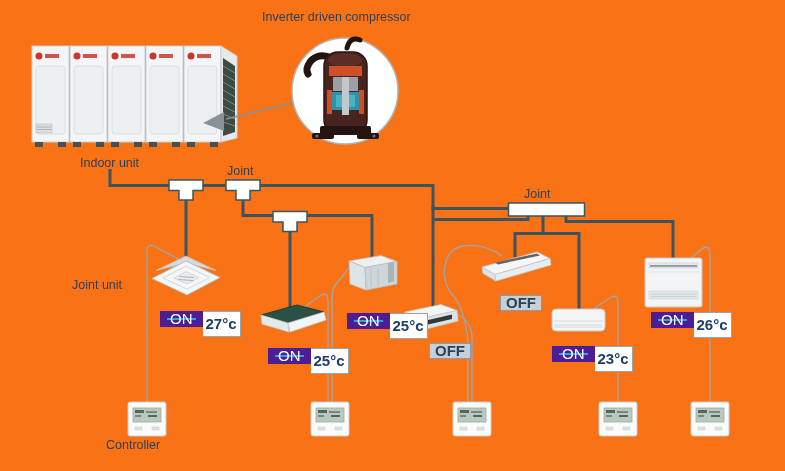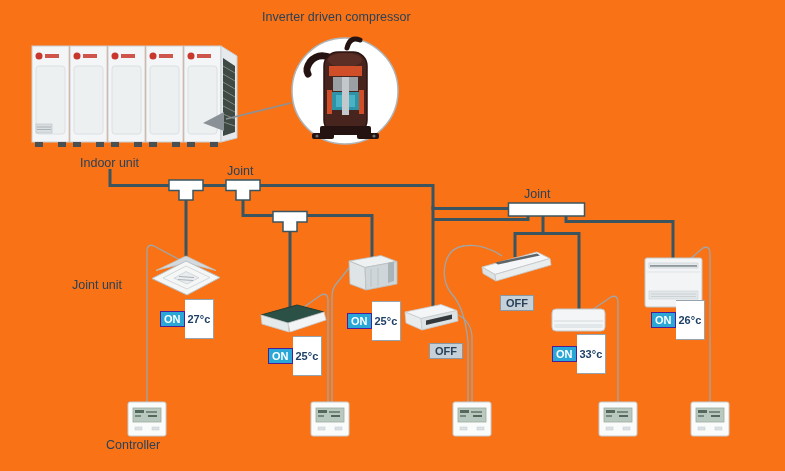--- a/index.html
+++ b/index.html
@@ -2,22 +2,22 @@
 <html><head>
 <meta charset="utf-8">
 <style>
   html,body{margin:0;padding:0;background:#fff;}
   .stage{
     position:relative;width:785px;height:471px;background:#f97316;overflow:hidden;
     font-family:"Liberation Sans", sans-serif;color:#2a4158;
   }
   .stage svg{position:absolute;left:0;top:0;}
   .lbl{position:absolute;font-size:12.5px;font-weight:500;color:#2a4158;white-space:nowrap;}
-  .badge{position:absolute;display:flex;height:16px;font-size:11px;line-height:14px;align-items:center;}
-  .badge .on{background:#29a8d8;border:1px solid #4c1d95;color:#fff;font-weight:bold;
+  .badge{position:absolute;display:flex;height:16px;font-size:15px;line-height:14px;}
+  .badge .on{background:#29a8d8;border:7px solid #4c1d95;color:#fff;font-weight:normal;
              padding:0 3px;display:flex;align-items:center;}
   .badge .temp{background:#fff;border:1px solid #98a4ac;border-left:none;color:#1d3f66;
                font-weight:600;padding:12px 3px;display:flex;align-items:center;}
   .badge .off{background:#c5d0d9;border:1px solid #8a98a3;color:#2a4158;font-weight:bold;
               padding:0 5px;display:flex;align-items:center;}
 </style>
 </head>
 <body>
 
 <div class="stage">
@@ -219,20 +219,20 @@
     <span class="temp">25°c</span>
   </div>
   <div class="badge" style="left:429px;top:343px">
     <span class="off">OFF</span>
   </div>
   <div class="badge" style="left:500px;top:295px">
     <span class="off">OFF</span>
   </div>
   <div class="badge" style="left:552px;top:346px">
     <span class="on">ON</span>
-    <span class="temp">33°c</span>
+    <span class="temp">23°c</span>
   </div>
   <div class="badge" style="left:651px;top:312px">
     <span class="on">ON</span>
     <span class="temp">26°c</span>
   </div>
 
 </div>
 
 </body></html>

